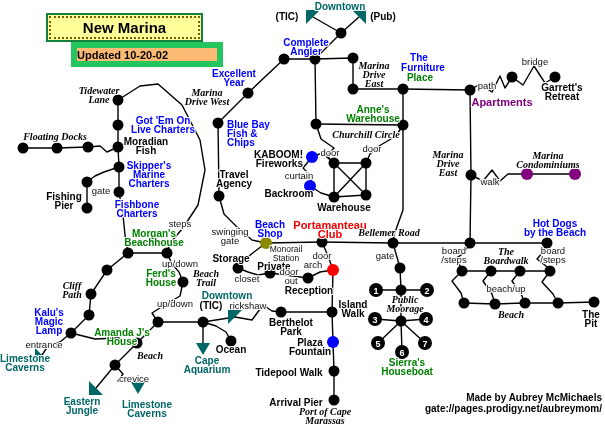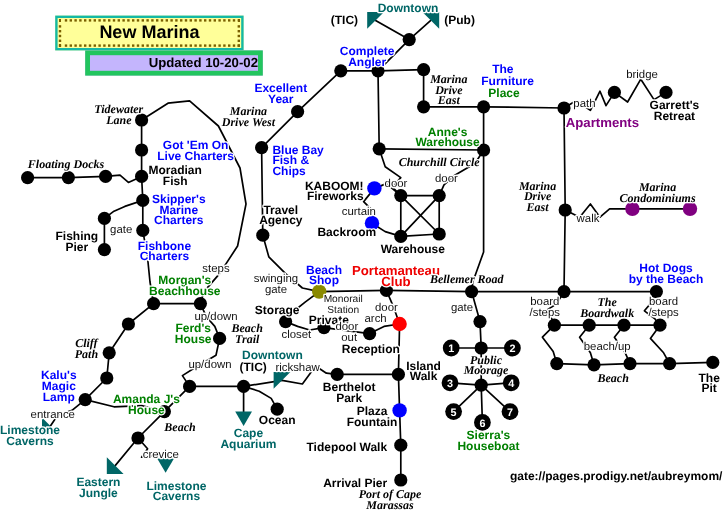--- a/index.html
+++ b/index.html
@@ -13,25 +13,25 @@
   .tiny  {font:8.5px "Liberation Sans",sans-serif; fill:#111111;}
   .street{font:italic bold 10px "Liberation Serif",serif; fill:#000000;}
   .blue  {font:bold 10px "Liberation Sans",sans-serif; fill:#0000ff;}
   .green {font:bold 10px "Liberation Sans",sans-serif; fill:#008000;}
   .teal  {font:bold 10px "Liberation Sans",sans-serif; fill:#006666;}
   .purple{font:bold 11px "Liberation Sans",sans-serif; fill:#800080;}
   .red   {font:bold 11px "Liberation Sans",sans-serif; fill:#ee0000;}
   .numtxt{font:bold 9px "Liberation Sans",sans-serif; fill:#ffffff; stroke:none;}
   
   .banner{position:absolute;left:46px;top:13px;width:153px;height:25px;background:#ffff99;
-          border:2px solid #14b8a6;outline:2px dotted #7a6000;outline-offset:-5px;
+          border:2px solid #15803d;outline:2px dotted #7a6000;outline-offset:-5px;
           display:flex;align-items:center;justify-content:center;}
   .banner-title{font:bold 15px "Liberation Sans",sans-serif;color:#000;}
-  .banner-sub{position:absolute;left:71px;top:42px;width:140px;height:13px;background:#c4b5fd;
-          border:4px solid #22c55e;display:flex;align-items:center;justify-content:flex-end;}
+  .banner-sub{position:absolute;left:71px;top:42px;width:140px;height:13px;background:#fdba74;
+          border:6px solid #22c55e;display:flex;align-items:center;justify-content:flex-start;}
   .banner-sub-text{font:bold 11px "Liberation Sans",sans-serif;color:#000;}
   
   .credits{position:absolute;right:3px;top:392px;text-align:right;
            font:bold 10px "Liberation Sans",sans-serif;color:#000;line-height:11px;}
 </style>
 </head>
 <body>
 
 <div id="stage">
   <svg id="map-svg" xmlns="http://www.w3.org/2000/svg" width="605" height="429" viewBox="0 0 605 429">
@@ -311,15 +311,16 @@
       <text x="296" y="406" text-anchor="middle" class="place"><tspan x="296" dy="0">Arrival Pier</tspan></text>
       <text x="325" y="415" text-anchor="middle" class="street"><tspan x="325" dy="0">Port of Cape</tspan><tspan x="325" dy="9">Marassas</tspan></text>
     </svg>
   <div class="banner">
     <div class="banner-title">New Marina</div>
   </div>
   <div class="banner-sub">
     <div class="banner-sub-text">Updated 10-20-02</div>
   </div>
   <div class="credits">
+    <div>Made by Aubrey McMichaels</div>
     <div>gate://pages.prodigy.net/aubreymom/</div>
   </div>
 </div>
 
 </body></html>

